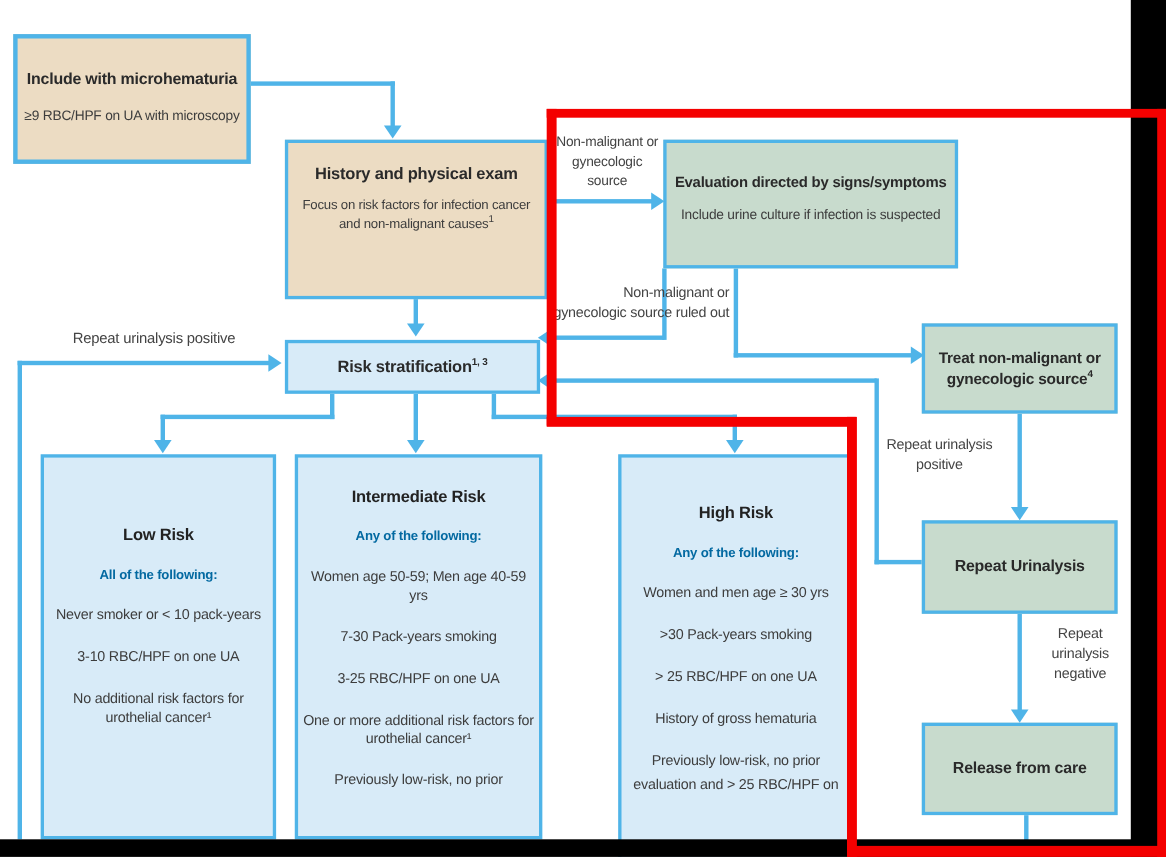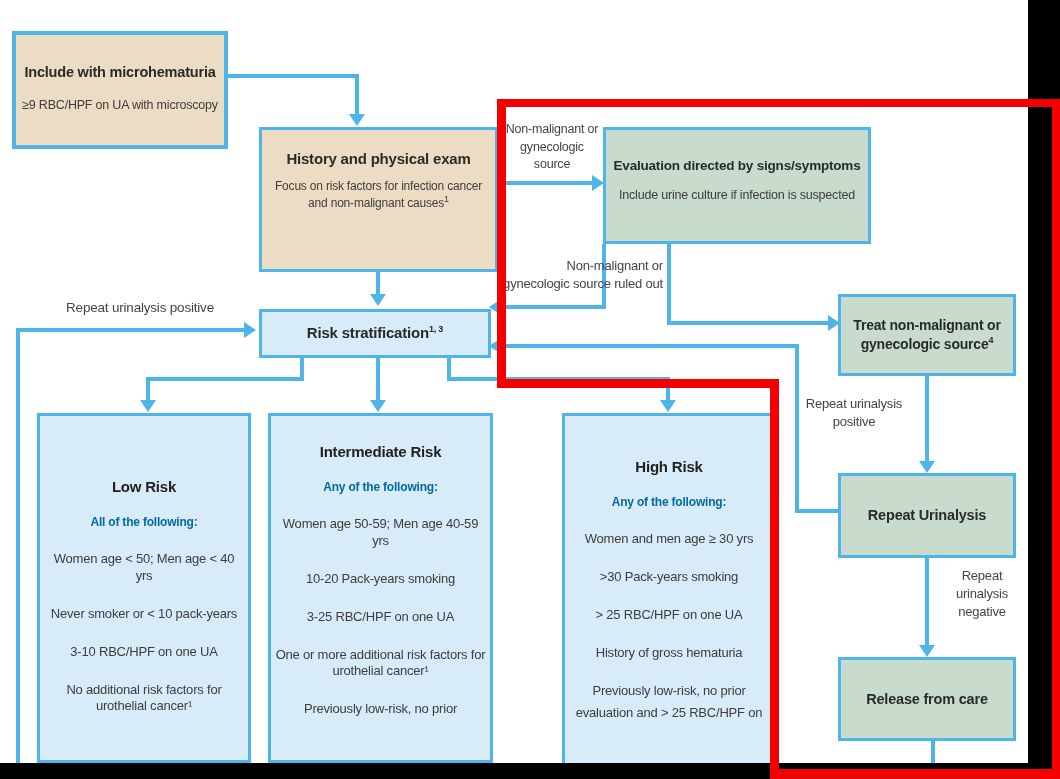--- a/index.html
+++ b/index.html
@@ -123,31 +123,30 @@
     <div class="btitle">Repeat Urinalysis</div>
   </div>
 
   <div class="box green" style="left:838px;top:657px;width:178px;height:84px;justify-content:center">
     <div class="btitle">Release from care</div>
   </div>
 
   <div class="box lblue" style="left:37px;top:413px;width:214px;height:350px;padding-top:62px">
     <div class="riskhead">Low Risk</div>
     <div class="risksub">All of the following:</div>
-    <div class="riskitem">Women age &lt; 50; Men age &lt; 40 yrs</div>
     <div class="riskitem">Never smoker or &lt; 10 pack-years</div>
     <div class="riskitem">3-10 RBC/HPF on one UA</div>
     <div class="riskitem">No additional risk factors for urothelial cancer¹</div>
   </div>
 
   <div class="box lblue" style="left:268px;top:413px;width:225px;height:350px;padding-top:27px">
     <div class="riskhead">Intermediate Risk</div>
     <div class="risksub">Any of the following:</div>
     <div class="riskitem">Women age 50-59; Men age 40-59 yrs</div>
-    <div class="riskitem">10-20 Pack-years smoking</div>
+    <div class="riskitem">7-30 Pack-years smoking</div>
     <div class="riskitem">3-25 RBC/HPF on one UA</div>
     <div class="riskitem">One or more additional risk factors for urothelial cancer¹</div>
     <div class="riskitem">Previously low-risk, no prior</div>
   </div>
 
   <div class="box lblue" style="left:562px;top:413px;width:214px;height:375px;padding-top:42px">
     <div class="riskhead">High Risk</div>
     <div class="risksub">Any of the following:</div>
     <div class="riskitem">Women and men age ≥ 30 yrs</div>
     <div class="riskitem">&gt;30 Pack-years smoking</div>

